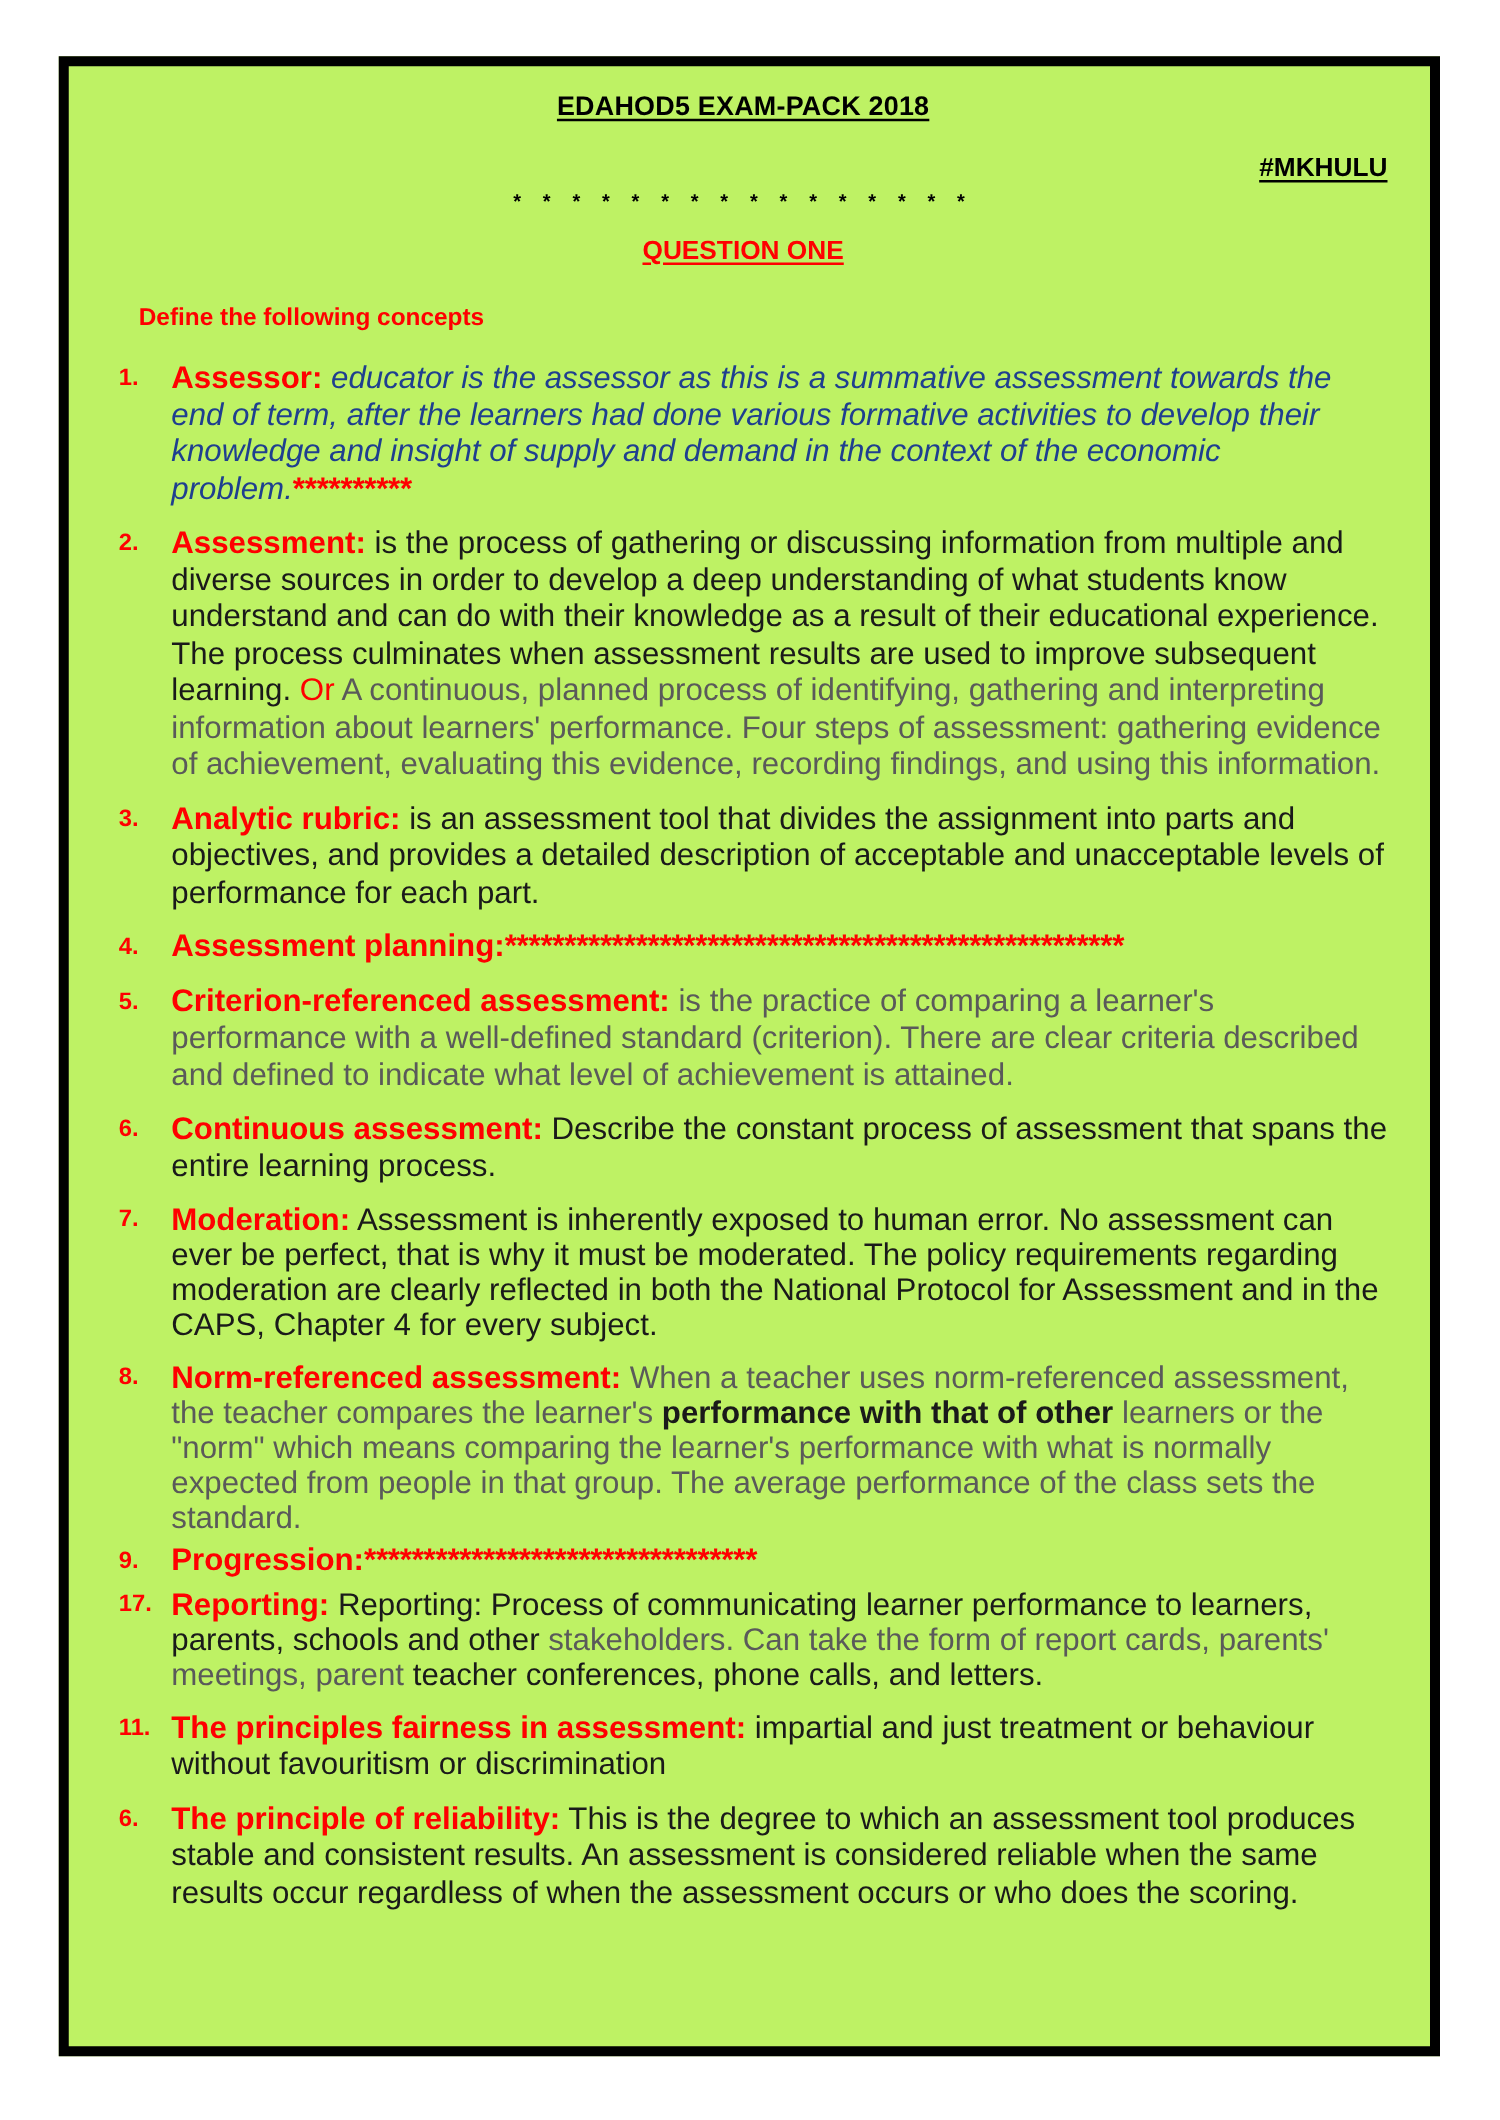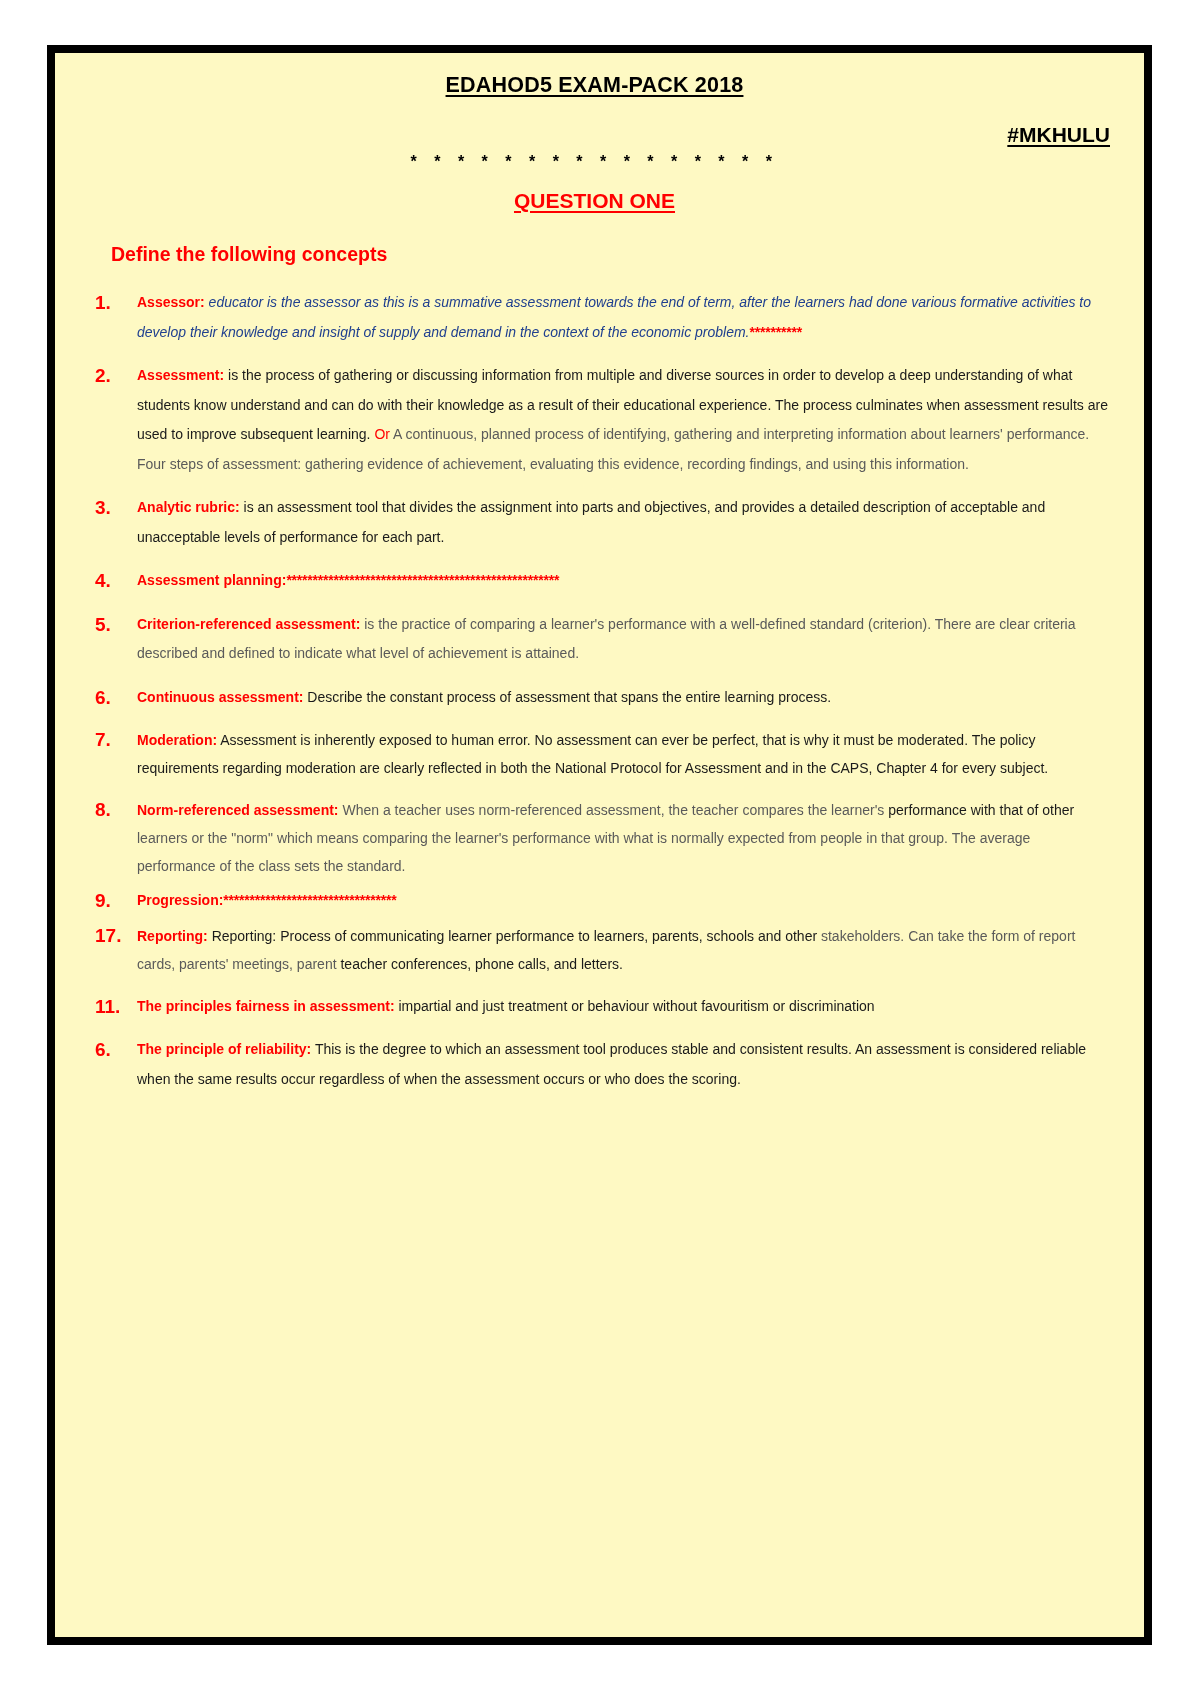--- a/index.html
+++ b/index.html
@@ -16,21 +16,21 @@
   }
 
   .page {
     position: absolute;
     left: 47px;
     top: 45px;
     width: 1105px;
     height: 1600px;
     border: 8px solid #000000;
     box-sizing: border-box;
-    background: #fef9c3;
+    background: #bef264;
     overflow: hidden;
   }
 
   .page-inner {
     padding: 14px 34px 0 24px;
   }
 
   
   .doc-title {
     text-align: center;
@@ -91,21 +91,21 @@
     flex: 0 0 58px;
     font-size: 19px;
     font-weight: bold;
     color: #ff0000;
     padding-left: 16px;
     box-sizing: border-box;
     line-height: 29.5px;
   }
   .item .body {
     flex: 1 1 auto;
-    font-size: 14px;
+    font-size: 25px;
     line-height: 29.5px;
     color: #1a1a1a;
     text-align: left;
   }
   .item.tight .body { line-height: 28px; }
   .item.tight .num  { line-height: 28px; }
 
   .term {
     font-weight: bold;
     color: #ff0000;
@@ -115,21 +115,21 @@
     color: #1f3f8f;
   }
   .grey {
     color: #5a5a5a;
   }
   .or-red {
     color: #ff0000;
     font-weight: normal;
   }
   .emph {
-    font-weight: normal;
+    font-weight: bold;
     color: #1a1a1a;
   }
   .stars-red {
     color: #ff0000;
     font-weight: bold;
     letter-spacing: -0.2px;
   }
   .item.compact { margin-bottom: 6px; }
 </style>
 </head>

